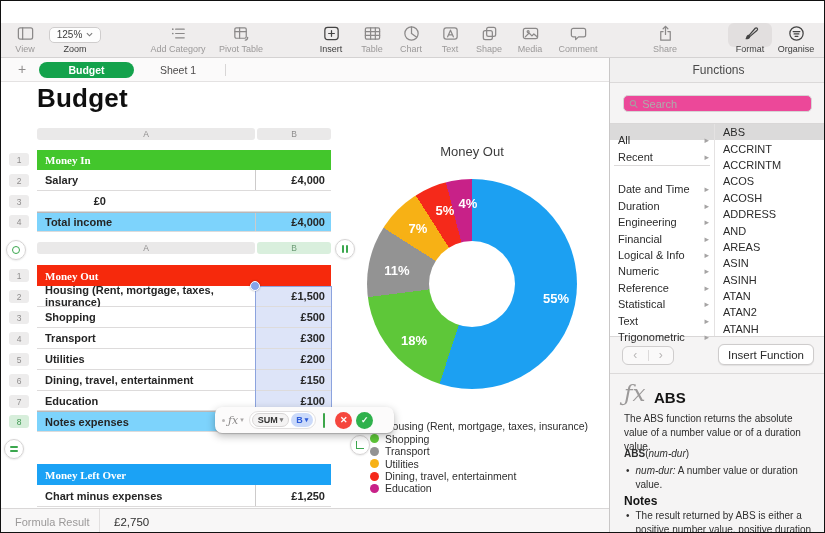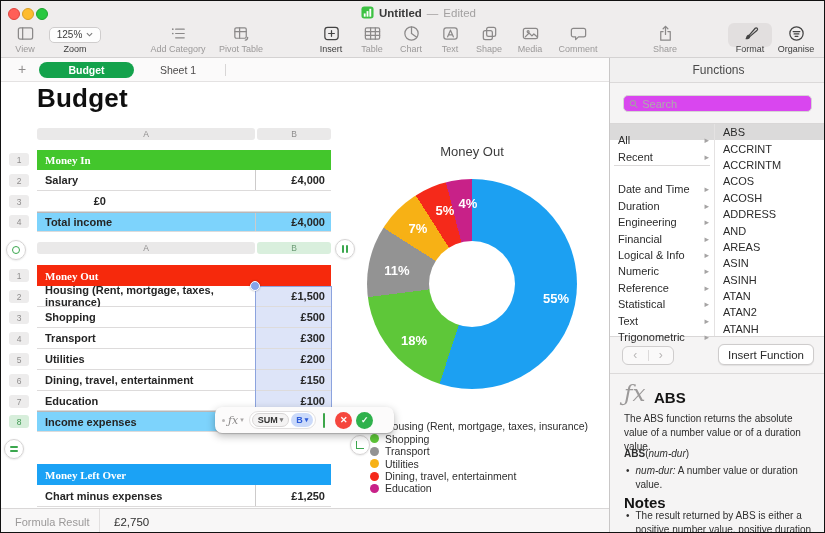--- a/index.html
+++ b/index.html
@@ -101,21 +101,21 @@
   
   .statusbar { position:absolute; left:0; top:507px; width:608px; height:26px; background:#F8F7F7; border-top:1px solid #D9D7D7; z-index:40; }
   .sb-label { position:absolute; left:14px; top:0; height:26px; display:flex; align-items:center; font-size:11px; color:#9B9999; }
   .sb-div { position:absolute; left:98px; top:0; width:1px; height:26px; background:#E2E0E0; }
   .sb-val { position:absolute; left:113px; top:0; height:26px; display:flex; align-items:center; font-size:11.5px; color:#2e2e2e; }
 
   
   .sidebar { position:absolute; left:608px; top:57px; width:217px; height:476px; background:#F5F4F4; border-left:1px solid #C9C7C7; z-index:45; overflow:hidden; }
   .sb-hd { position:absolute; left:0; top:0; width:217px; height:25px; background:#F1F0F0; border-bottom:1px solid #DBD9D9;
            display:flex; align-items:center; justify-content:center; font-size:12px; color:#4a4a4a; }
-  .search { position:absolute; left:13px; top:37px; width:189px; height:17px; background:#d946ef; border:1px solid #D6D4D4; border-radius:5px;
+  .search { position:absolute; left:13px; top:37px; width:189px; height:17px; background:#ec4899; border:1px solid #D6D4D4; border-radius:5px;
             display:flex; align-items:center; padding:0 5px; gap:4px; }
   .search input { border:none; outline:none; width:100%; font-size:11px; color:#333; background:transparent; font-family:"Liberation Sans", sans-serif; }
   .search input::placeholder { color:#ADABAB; }
   .fn-lists { position:absolute; left:0; top:65px; width:217px; height:214px; background:#fff; border-top:1px solid #D9D7D7; border-bottom:1px solid #D9D7D7; display:flex; }
   .cats { width:105px; border-right:1px solid #E4E2E2; }
   .fns { flex:1; }
   .lrow { height:16.4px; display:flex; align-items:center; font-size:11px; color:#2b2b2b; padding:16px 5px 0 8px; justify-content:space-between; }
   .lrow.selected { background:#DBDADA; }
   .lrow .arr { color:#A5A3A3; font-size:9px; }
   .cat-div { height:16.4px; position:relative; }
@@ -129,21 +129,21 @@
   .insert-fn { position:absolute; left:108px; top:286px; width:96px; height:21px; background:#FFFFFF; border:1px solid #CECCCC; border-radius:6px;
                box-shadow:0 .5px 1px rgba(0,0,0,.08); font-size:11.5px; color:#2b2b2b; display:flex; align-items:center; justify-content:center; }
   .doc-divider { position:absolute; left:0; top:315px; width:217px; border-top:1px solid #DCDADA; }
   .doc-fx { position:absolute; left:14px; top:322px; font-family:"DejaVu Serif", serif; font-style:italic; font-size:23px; color:#9B9999; }
   .doc-name { position:absolute; left:44px; top:331px; font-size:15px; font-weight:700; color:#141414; }
   .doc-desc { position:absolute; left:14px; top:354px; width:192px; font-size:10px; line-height:14px; color:#2e2e2e; }
   .doc-sig { position:absolute; left:14px; top:390px; font-size:10px; color:#2e2e2e; }
   .doc-sig b { font-weight:700; } .doc-sig em { font-style:italic; }
   .doc-arg { position:absolute; left:16px; top:406px; width:188px; font-size:10px; line-height:13.5px; color:#2e2e2e; display:flex; gap:6px; }
   .doc-arg em { font-style:italic; }
-  .doc-notes { position:absolute; left:14px; top:436px; font-size:15px; font-weight:700; color:#141414; }
+  .doc-notes { position:absolute; left:14px; top:436px; font-size:12px; font-weight:700; color:#141414; }
   .doc-note { position:absolute; left:16px; top:451px; width:188px; font-size:10px; line-height:13.5px; color:#2e2e2e; display:flex; gap:6px; }
   .blt { flex:none; }
 </style>
 </head>
 <body>
 
 <div class="window">
 
   <h1 class="sheet-title">Budget</h1>
 
@@ -210,21 +210,21 @@
   </div>
   <div class="trow" style="top:369px;height:21px">
     <div class="ca">Dining, travel, entertainment</div>
     <div class="cb selC">£150</div>
   </div>
   <div class="trow" style="top:390px;height:20px">
     <div class="ca">Education</div>
     <div class="cb selC">£100</div>
   </div>
   <div class="trow total" style="top:410px;height:21px">
-    <div class="ca">Income expenses</div>
+    <div class="ca">Notes expenses</div>
     <div class="cb"></div>
   </div>
   <div class="sel-outline"></div>
   <div class="sel-dot"></div>
   <div class="handle" style="left:3px;top:438px">
       <span class="h-rows">
         <i></i>
         <i></i>
       </span>
     </div>
@@ -533,30 +533,14 @@
       <span class="ticon"><svg class="icn dark" width="19" height="19" viewBox="0 0 20 20">
             <circle cx="10" cy="10" r="7"></circle>
             <line x1="6.5" y1="8" x2="13.5" y2="8"></line>
             <line x1="7.5" y1="10.5" x2="12.5" y2="10.5"></line>
             <line x1="8.5" y1="13" x2="11.5" y2="13"></line>
           </svg></span>
       <span class="tlabel dark">Organise</span>
     </div>
   </div>
 
-  <div class="titlebar">
-    <span class="tl red"></span>
-    <span class="tl yel"></span>
-    <span class="tl grn"></span>
-    <span class="doc-title">
-      <svg width="13" height="13" viewBox="0 0 14 14">
-          <rect x="0.5" y="0.5" width="13" height="13" rx="3" fill="#3DC243"></rect>
-          <rect x="3" y="8" width="2" height="3.5" fill="#fff"></rect>
-          <rect x="6" y="5.5" width="2" height="6" fill="#fff"></rect>
-          <rect x="9" y="3" width="2" height="8.5" fill="#fff"></rect>
-        </svg>
-      <span class="t-name">Untitled</span>
-      <span class="t-sep">—</span>
-      <span class="t-status">Edited</span>
-    </span>
-  </div>
 
 </div>
 
 </body></html>

